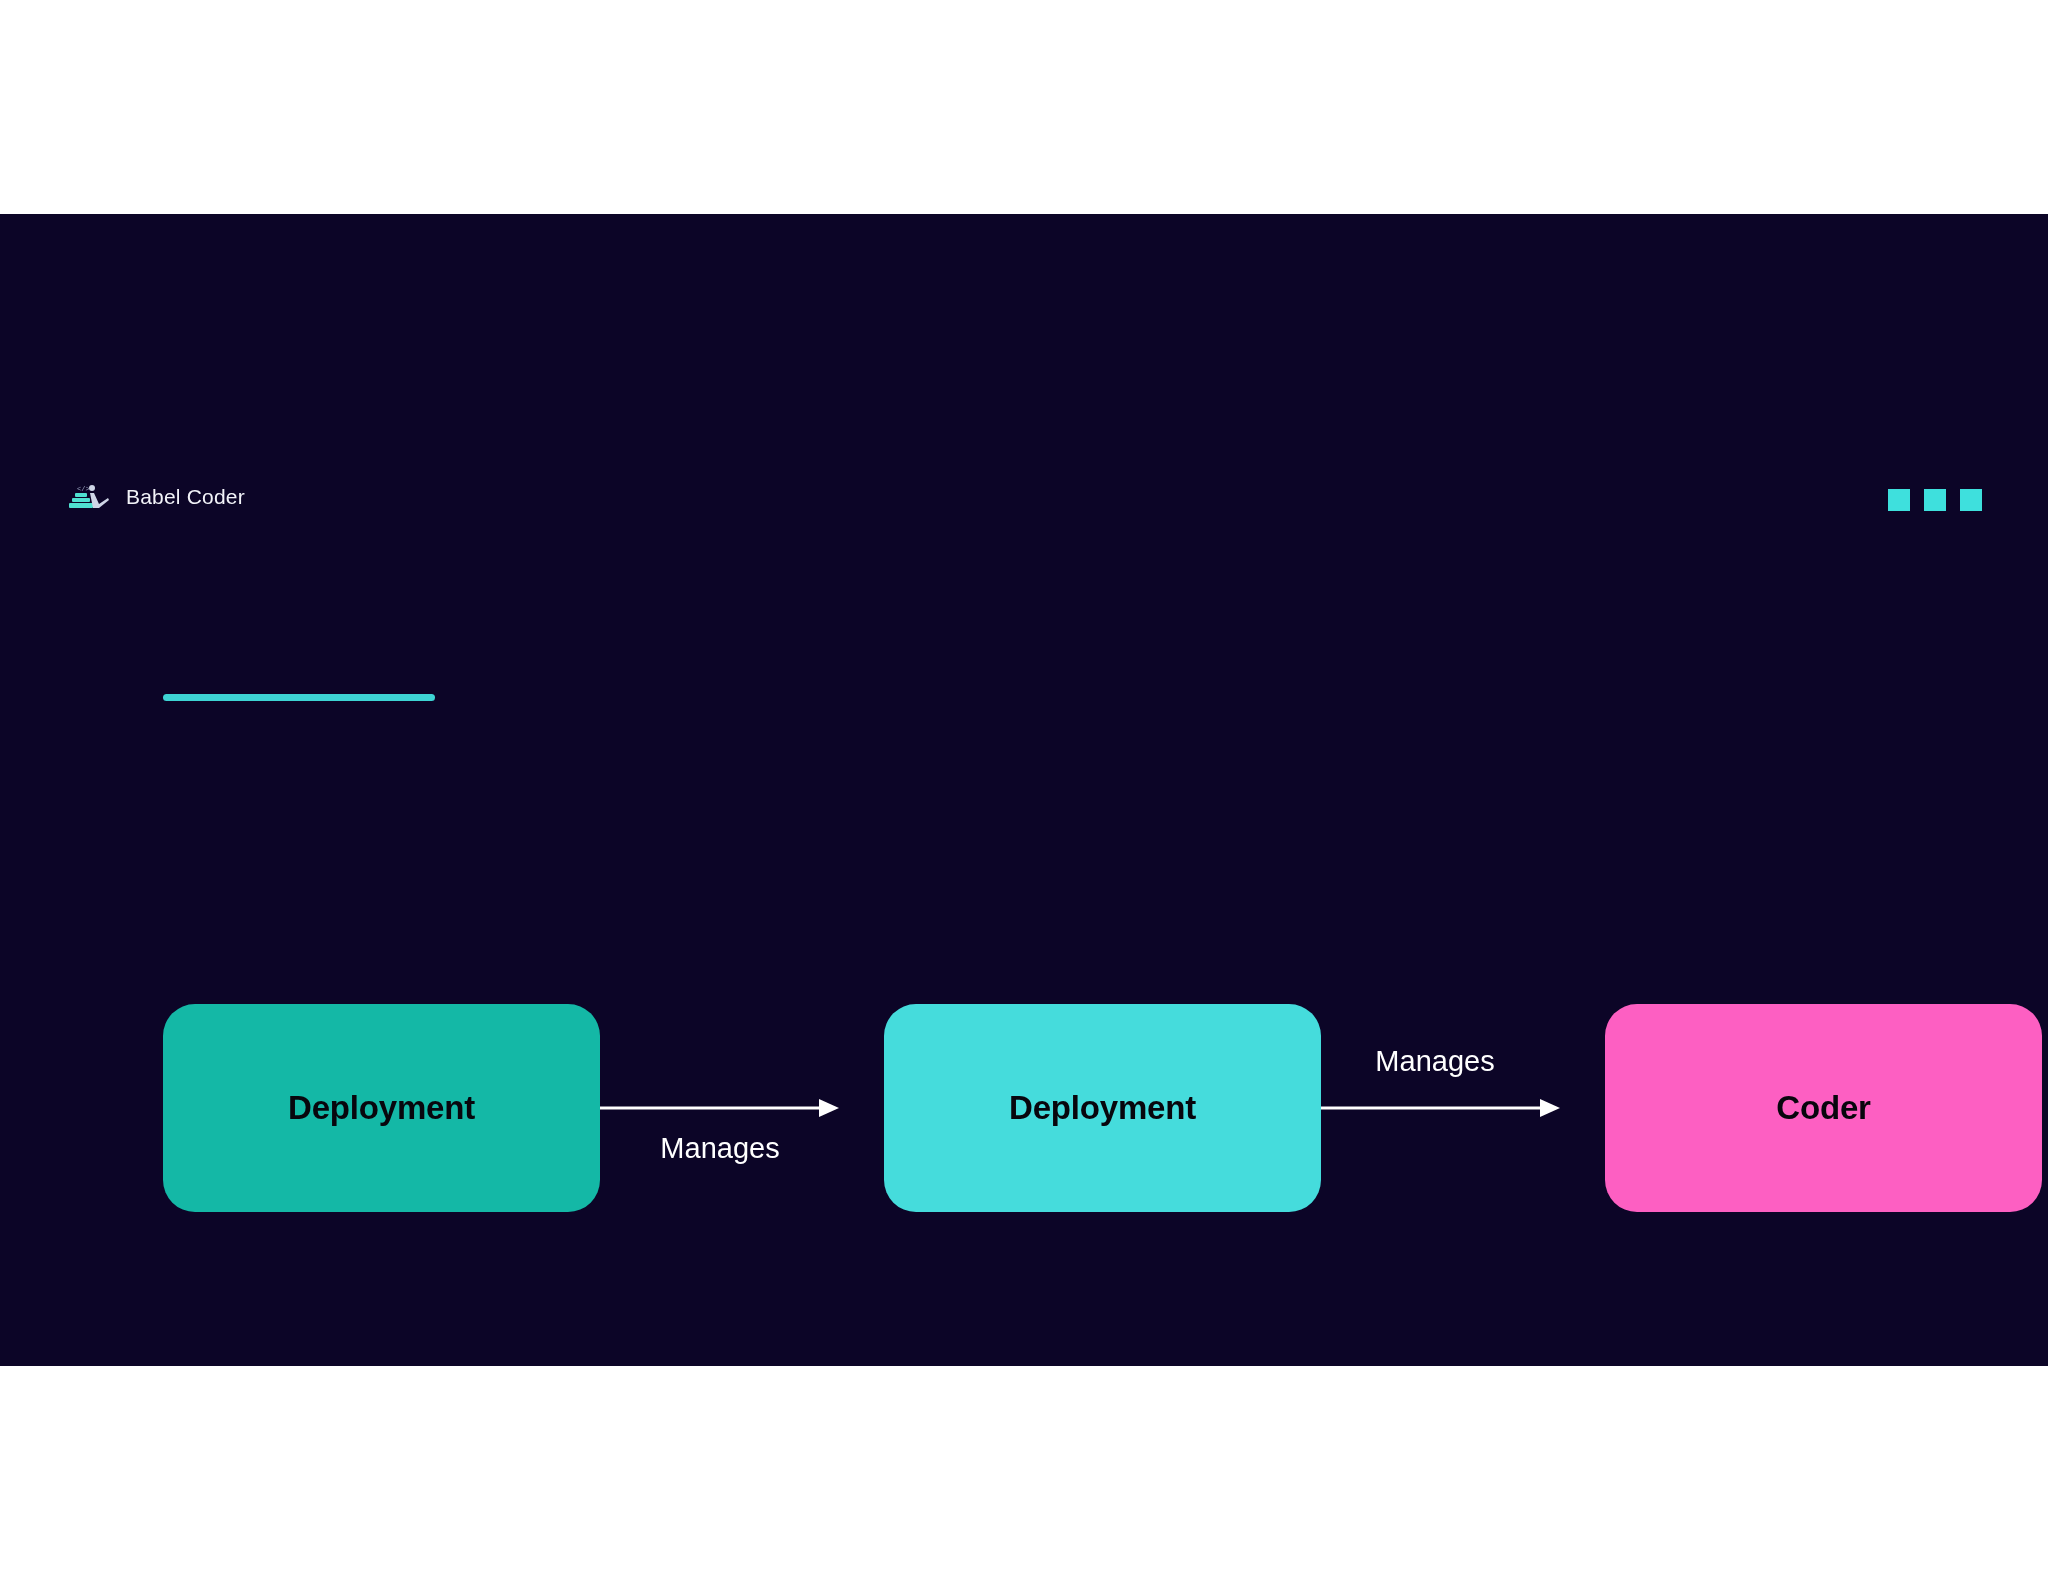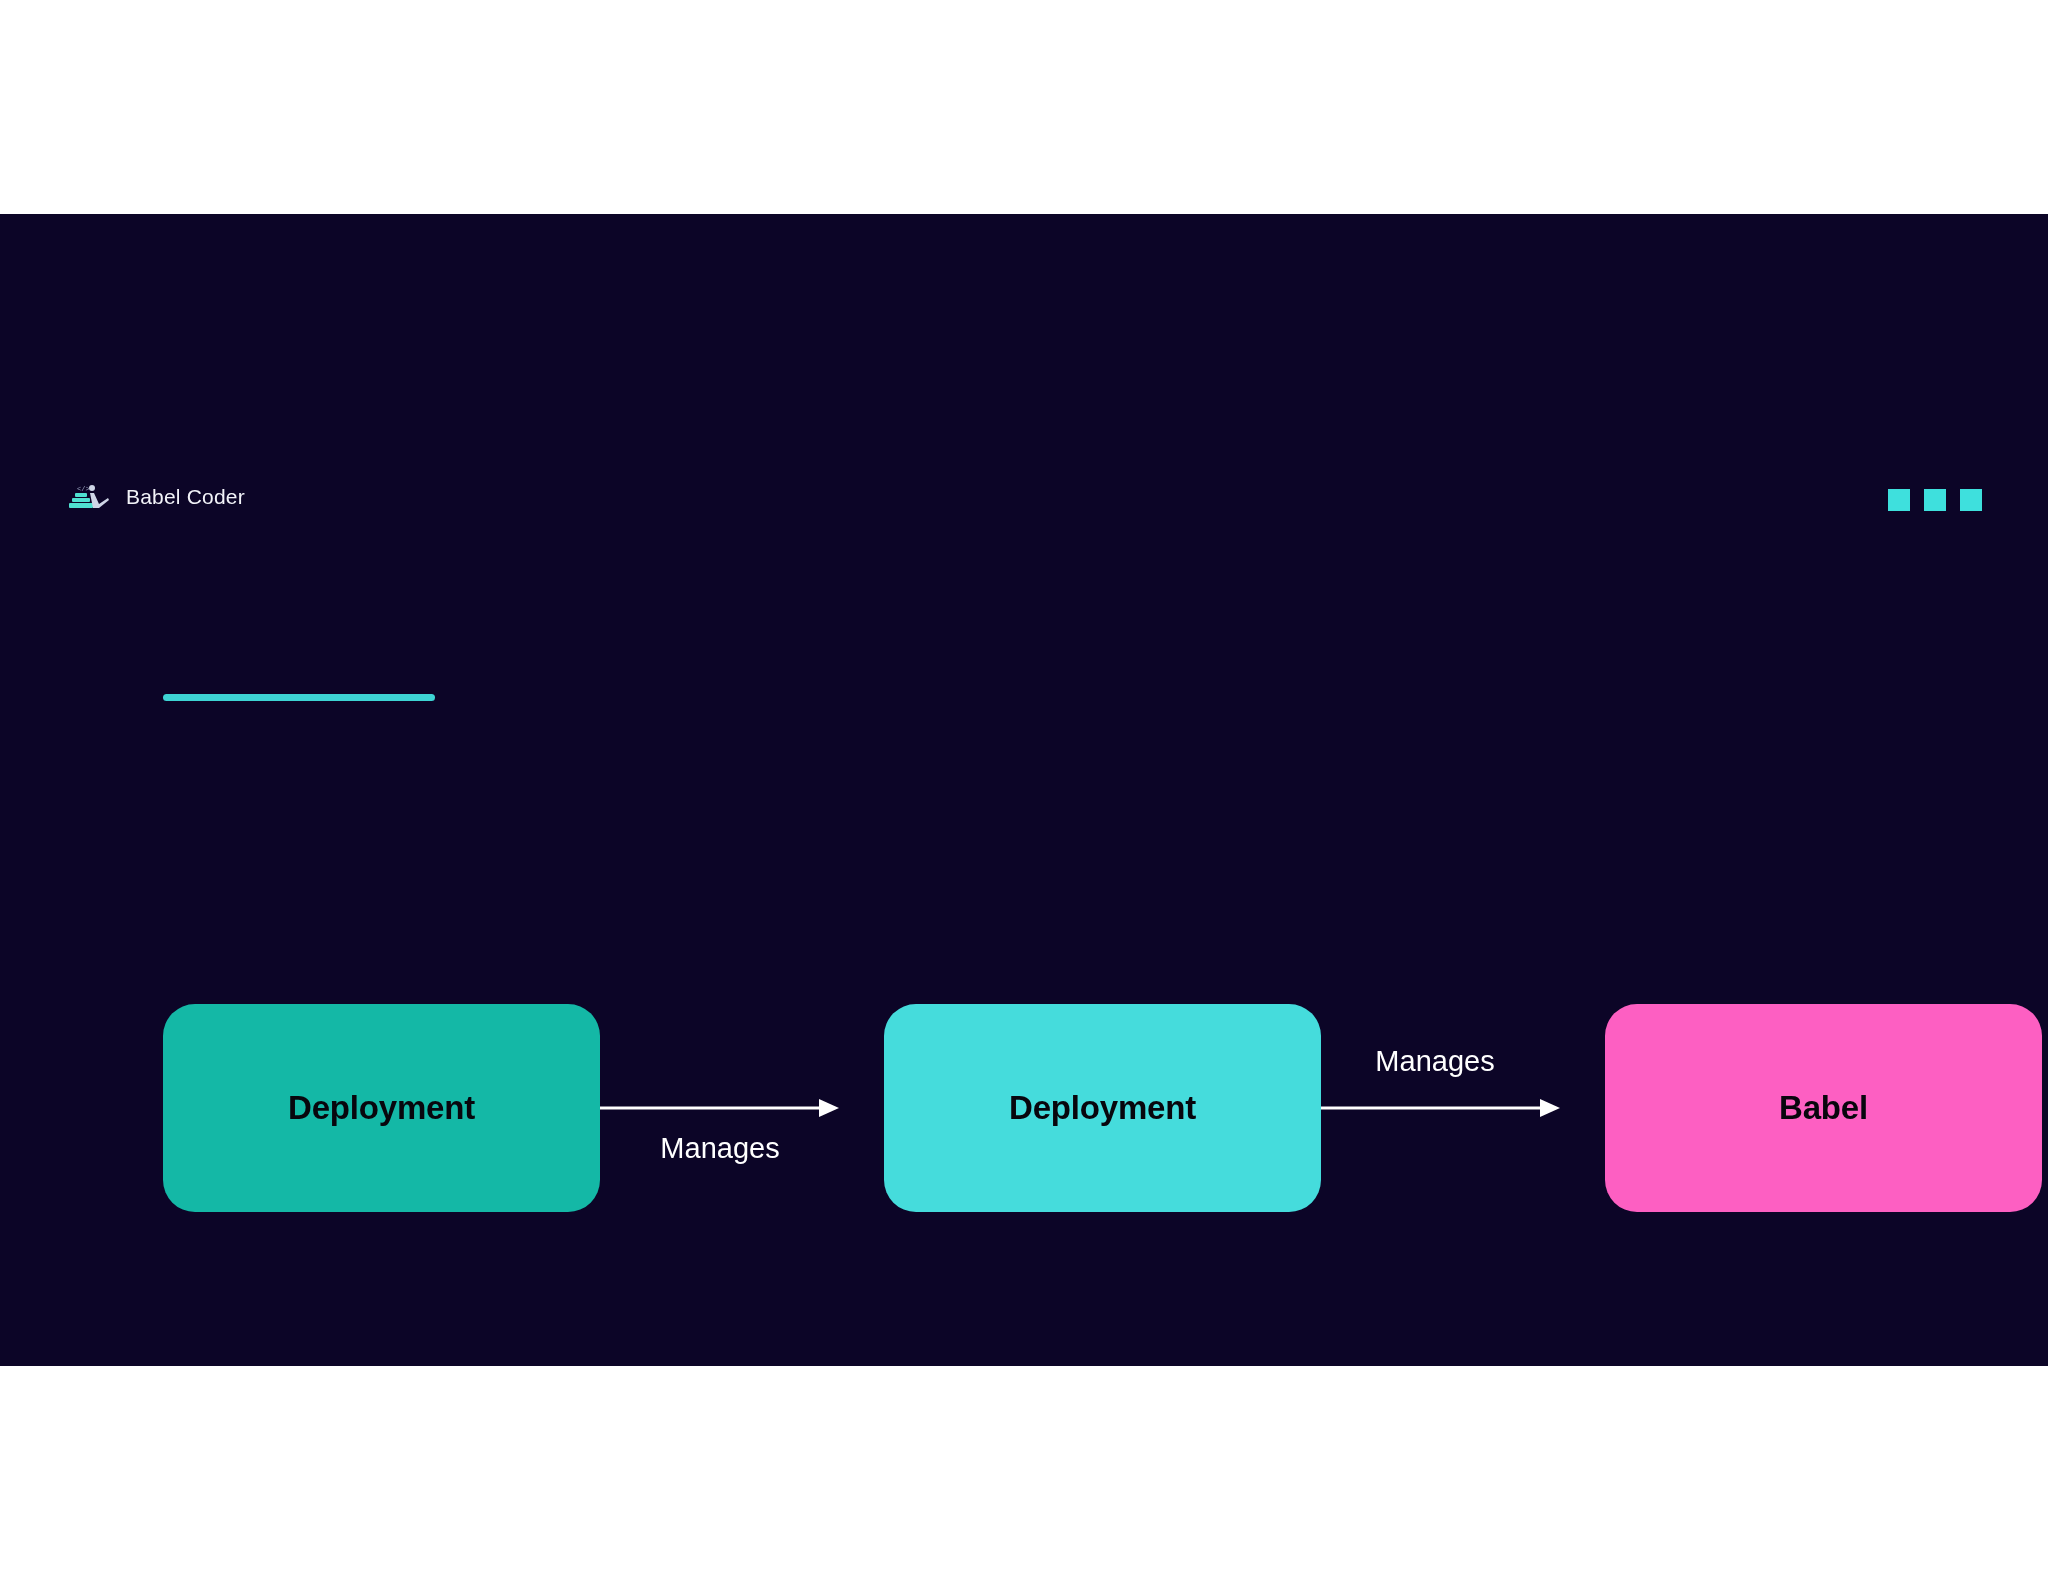--- a/index.html
+++ b/index.html
@@ -216,19 +216,19 @@
 
       <div class="connector link-b">
         <svg class="arrow" viewBox="0 0 239 22" xmlns="http://www.w3.org/2000/svg" aria-hidden="true">
           <line x1="0" y1="11" x2="222" y2="11" stroke="#ffffff" stroke-width="3"></line>
           <polygon points="239,11 219,2 219,20" fill="#ffffff"></polygon>
         </svg>
         <span class="edge-caption">Manages</span>
       </div>
 
       <div class="node pods">
-        <span class="node-label">Babel</span>
+        <span class="node-label">Coder</span>
       </div>
 
     </div>
 
   </div>
 </div>
 
 </body></html>

